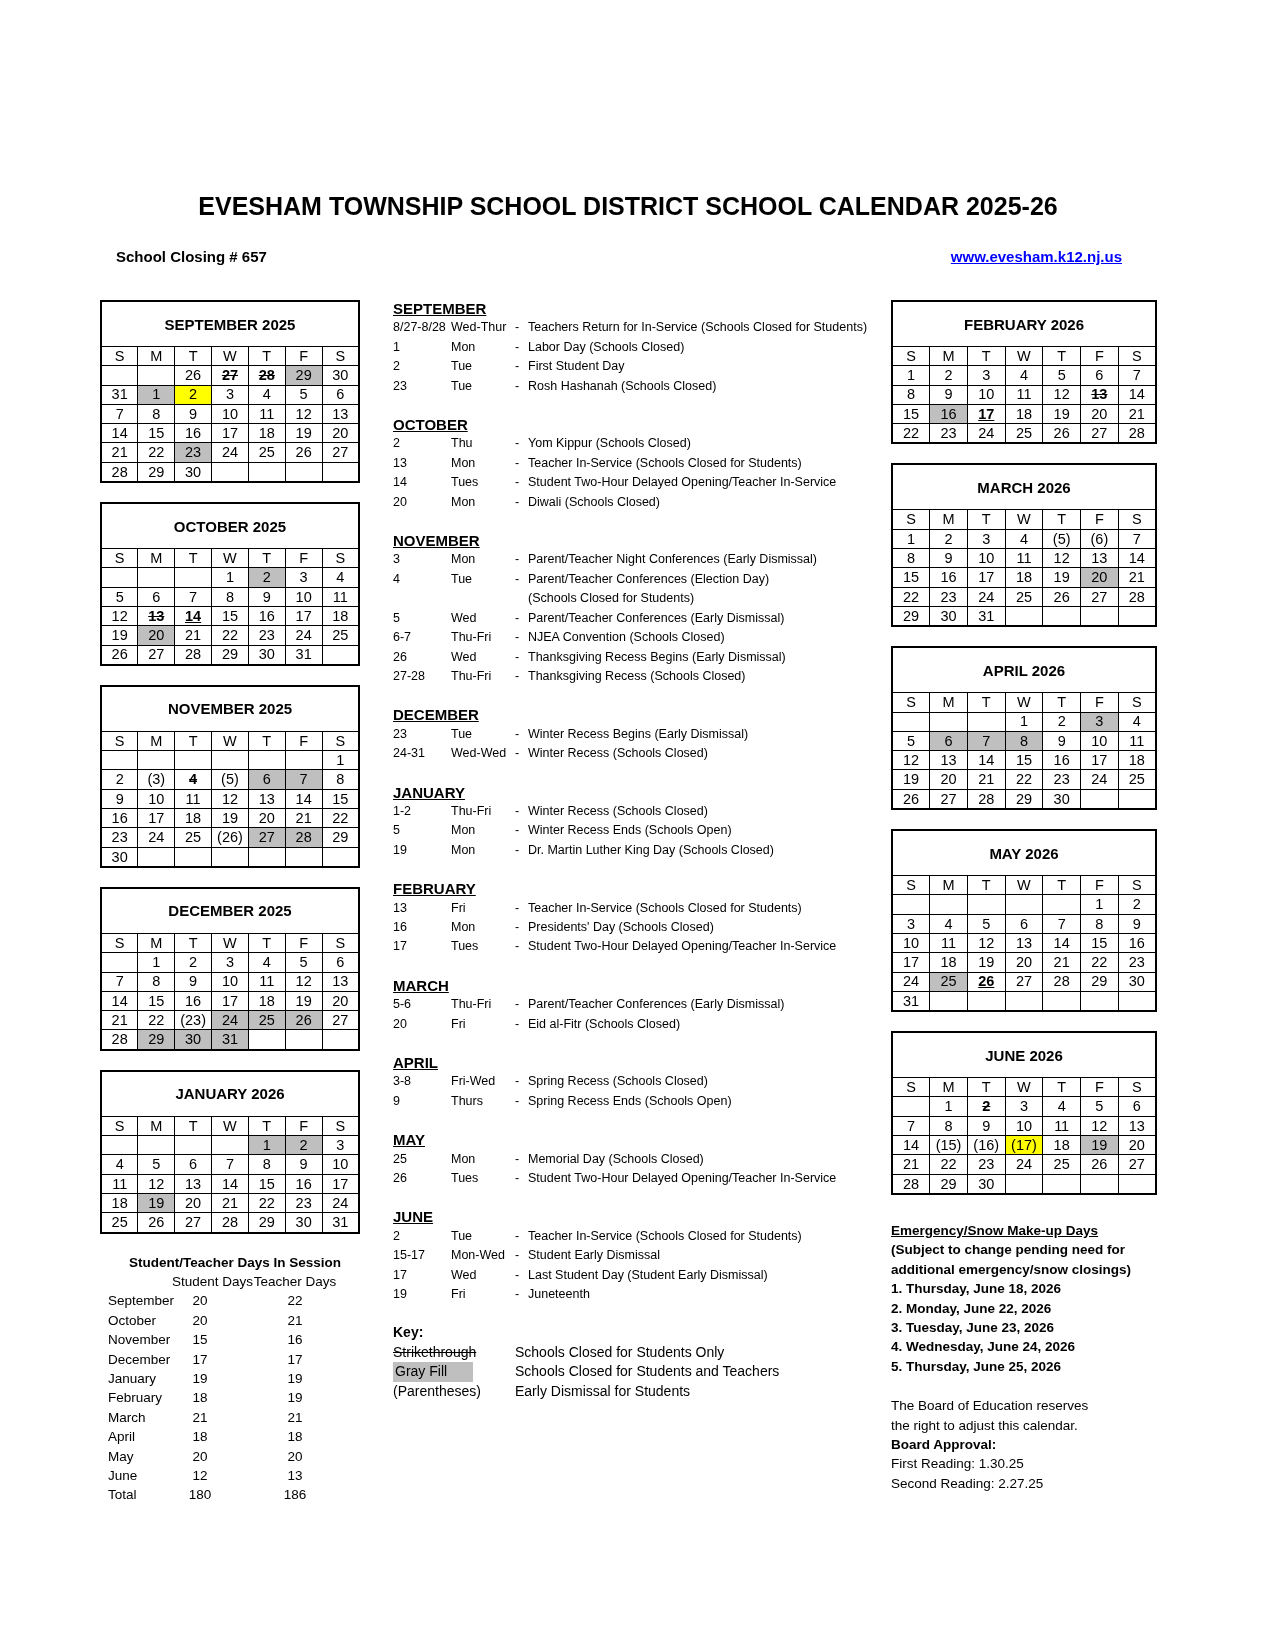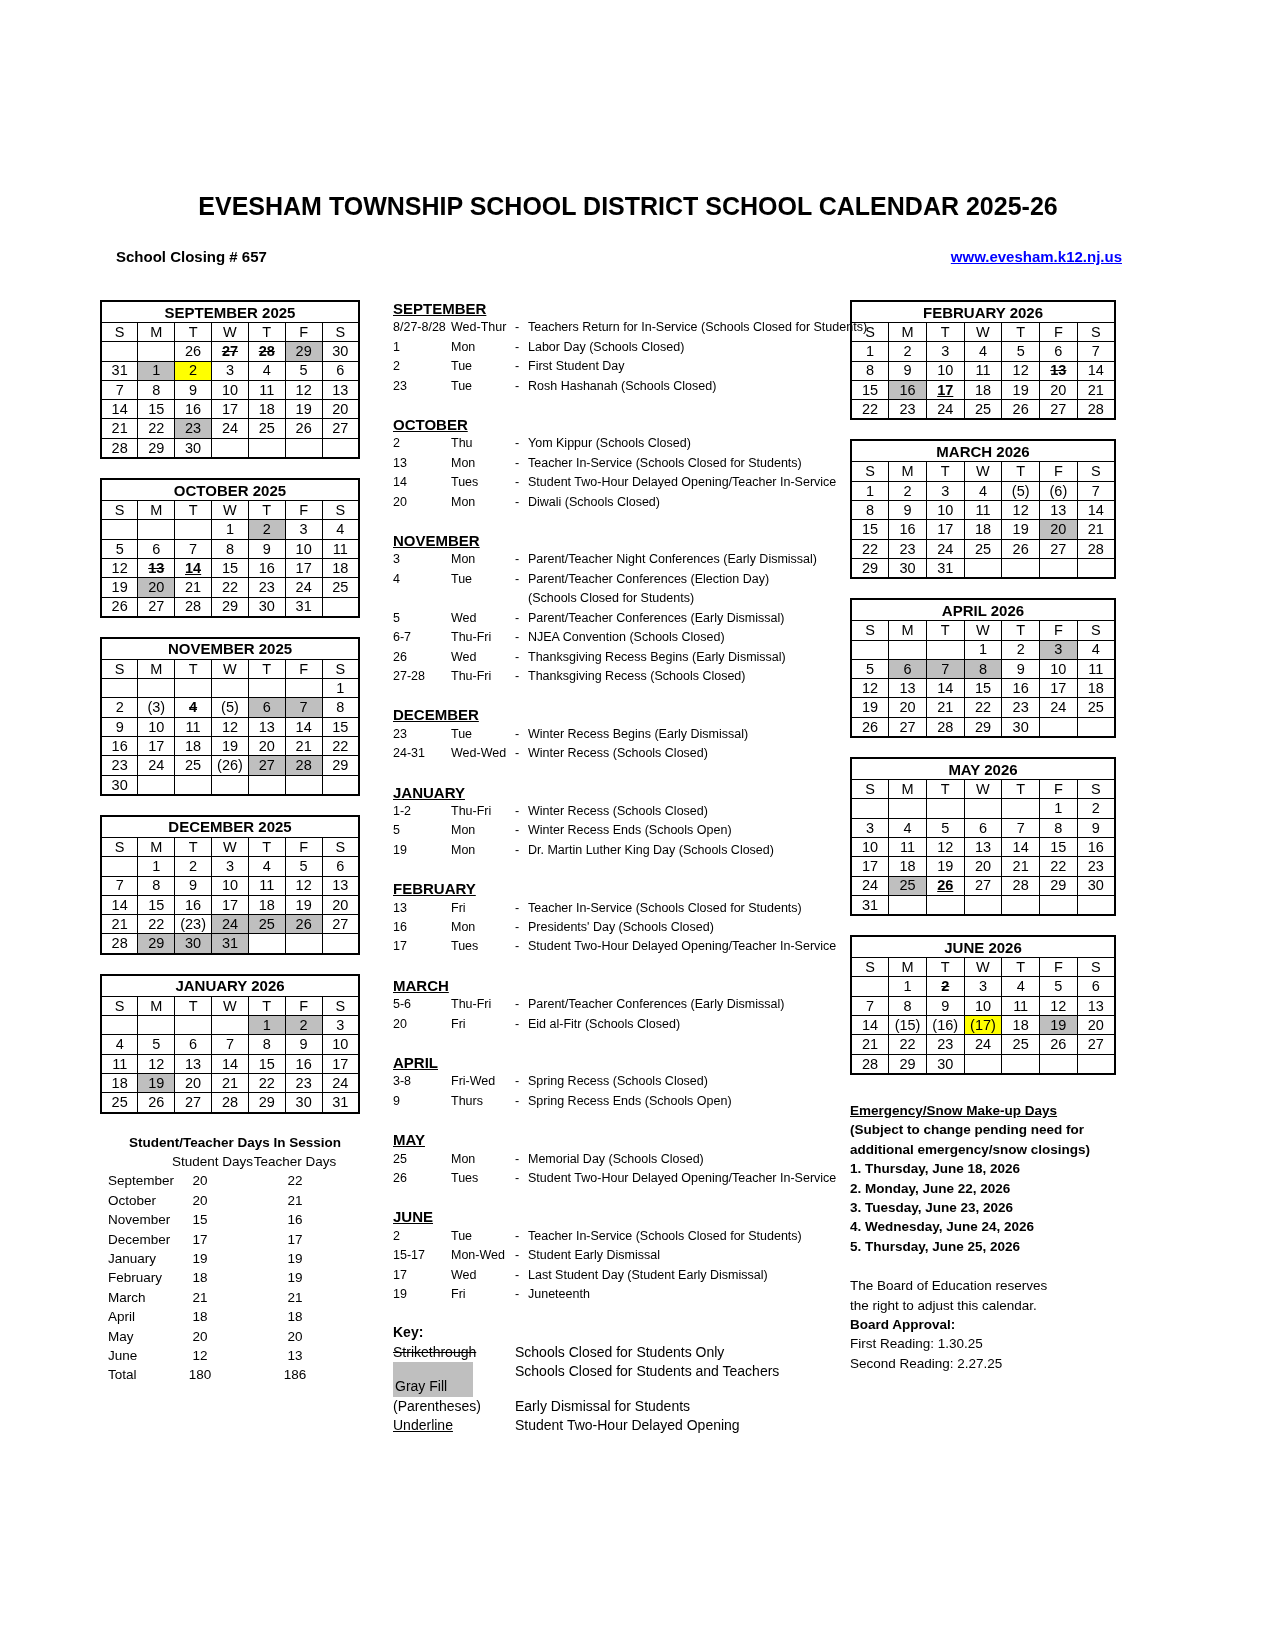--- a/index.html
+++ b/index.html
@@ -6,40 +6,40 @@
   .page{position:relative;width:1251px;height:1650px;background:#fff;overflow:hidden;
         font-family:"Liberation Sans","DejaVu Sans",sans-serif;color:#000;}
   .page-title{position:absolute;left:100px;top:192px;width:1056px;text-align:center;
         font-size:25px;font-weight:bold;}
   .subhead{position:absolute;left:104px;top:248px;width:1052px;height:20px;font-size:15px;font-weight:bold;}
   .closing{position:absolute;left:12px;top:0;}
   .website{position:absolute;right:34px;top:0;color:#0000ff;text-decoration:underline;cursor:pointer;}
 
   .col-left{position:absolute;left:100px;top:300px;width:260px;}
   .col-mid{position:absolute;left:393px;top:299px;width:500px;}
-  .col-right{position:absolute;left:850px;top:300px;width:266px;}
+  .col-right{position:absolute;left:891px;top:300px;width:266px;}
 
   table.cal{border-collapse:collapse;width:100%;table-layout:fixed;margin-bottom:19px;border:2px solid #000;}
-  .cal th.cal-title{font-size:15px;font-weight:bold;height:20px;border:1px solid #000;padding:0;text-align:center;}
+  .cal th.cal-title{font-size:15px;font-weight:bold;height:20px;border:1px solid #000;padding:12px;text-align:center;}
   .cal td{border:1px solid #000;text-align:center;height:18.3px;font-size:14.5px;padding:0;line-height:1;}
   td.gray{background:#bfbfbf;}
   td.yellow{background:#ffff00;}
   td.strike{font-weight:bold;text-decoration:line-through;}
   td.under{font-weight:bold;text-decoration:underline;}
 
   .ev-month{margin-bottom:19px;}
   .ev-head{font-size:15px;font-weight:bold;text-decoration:underline;line-height:19.4px;}
   .ev-row{display:grid;grid-template-columns:58px 64px 13px 1fr;font-size:12.5px;line-height:19.4px;}
   .ev-row span{white-space:nowrap;}
 
   .key{font-size:14px;line-height:19.4px;}
   .key-label{font-weight:bold;}
   .key-row{display:grid;grid-template-columns:122px 1fr;}
   .k-strike{font-weight:normal;text-decoration:line-through;}
-  .k-gray{background:#bfbfbf;display:inline-block;padding:15px 26px 0 2px;}
+  .k-gray{background:#bfbfbf;display:inline-block;padding:0 26px 0 2px;}
   .k-under{text-decoration:underline;}
 
   .days{margin-top:10px;margin-left:8px;width:254px;font-size:13.5px;line-height:19.4px;}
   .days-title{font-weight:bold;text-align:center;white-space:nowrap;}
   .days-row{display:grid;grid-template-columns:64px 56px 134px;white-space:nowrap;}
   .days-row span:nth-child(2),.days-row span:nth-child(3){text-align:center;}
 
   .snow{margin-top:26px;font-size:13.5px;line-height:19.4px;}
   .snow-title{font-weight:bold;text-decoration:underline;}
   .snow-note,.snow-item{font-weight:bold;}
@@ -685,24 +685,20 @@
           <span>Schools Closed for Students Only</span>
         </div>
         <div class="key-row">
           <span><span class="k-gray">Gray Fill</span></span>
           <span>Schools Closed for Students and Teachers</span>
         </div>
         <div class="key-row">
           <span><span class="">(Parentheses)</span></span>
           <span>Early Dismissal for Students</span>
         </div>
-        <div class="key-row">
-          <span><span class="k-under">Underline</span></span>
-          <span>Student Two-Hour Delayed Opening</span>
-        </div>
       </div>
   </div>
 
   <div class="col-right">
     <div>
         <table class="cal">
           <tbody>
             <tr>
               <th class="cal-title" colspan="7">FEBRUARY 2026</th>
             </tr>

